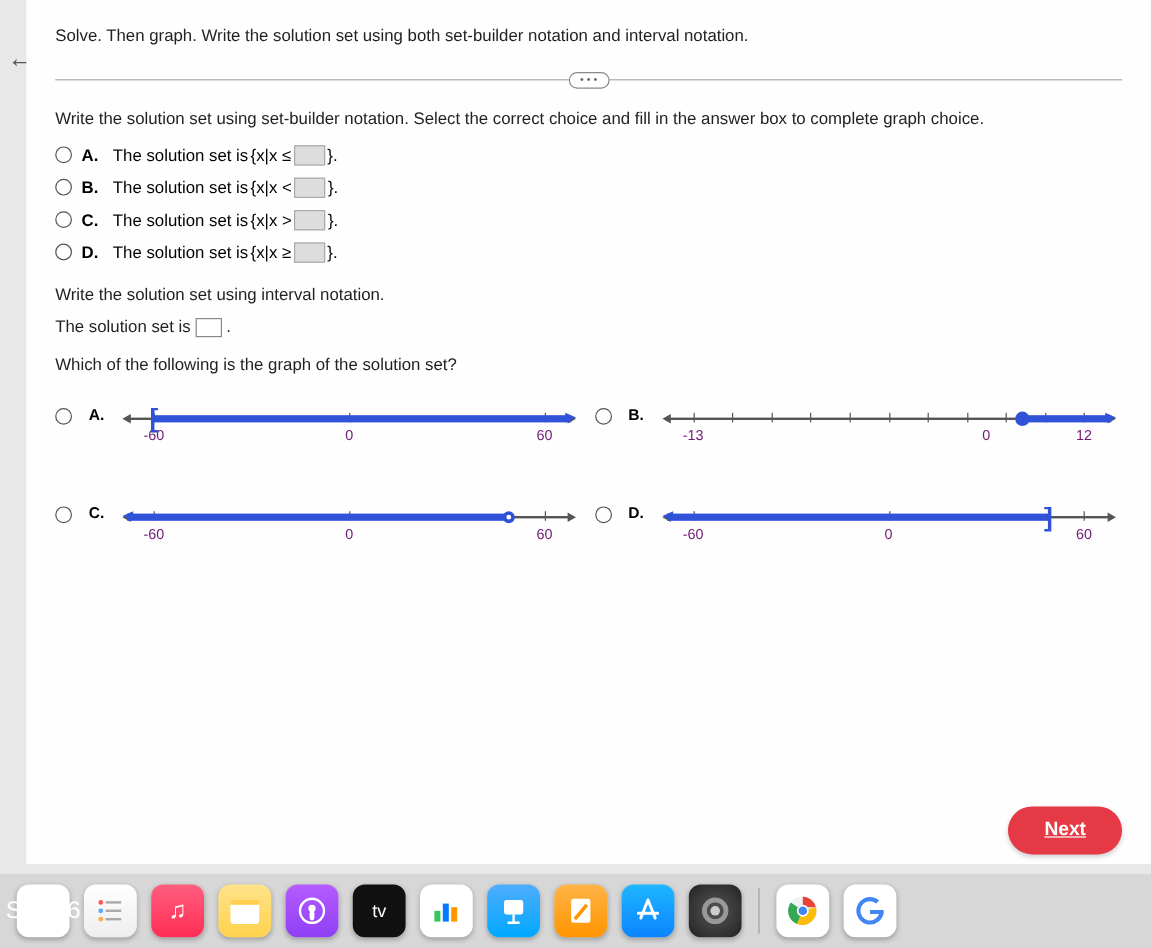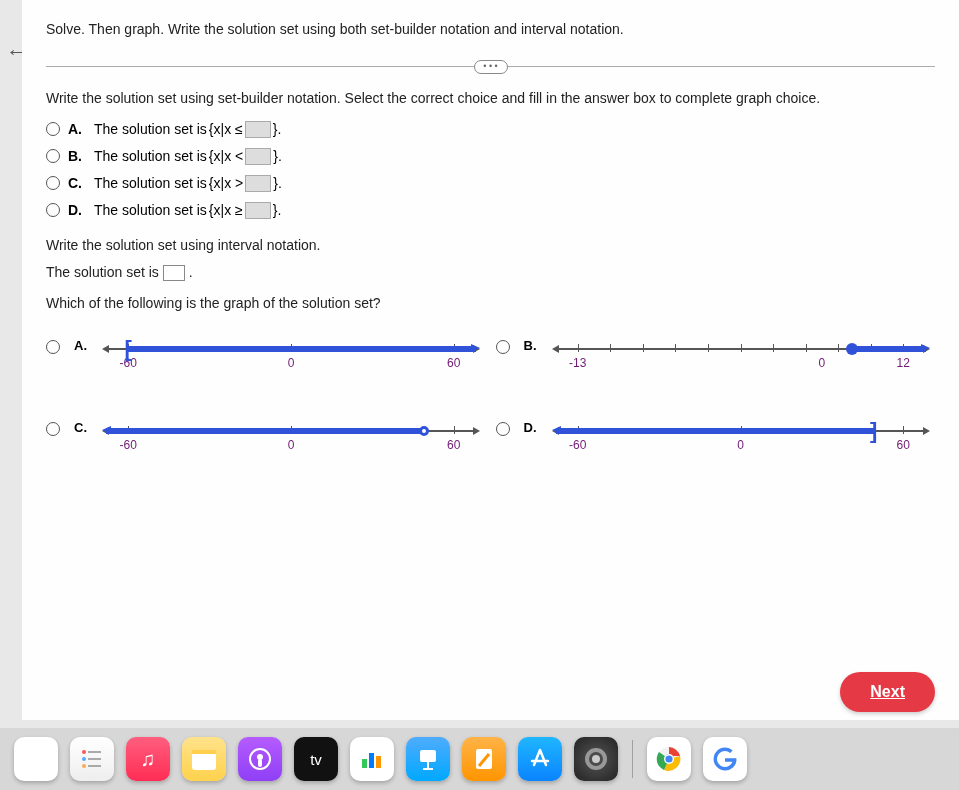--- a/index.html
+++ b/index.html
@@ -183,21 +183,21 @@
   }
   .dock-icon {
     width: 44px; height: 44px;
     border-radius: 10px;
     display: flex; align-items: center; justify-content: center;
     font-size: 20px;
     color: #fff;
     cursor: pointer;
     box-shadow: 0 2px 4px rgba(0,0,0,0.25);
   }
-  .calendar-wrap { background:#fff; border-radius:10px; width:44px; height:44px; display:flex; flex-direction:column; align-items:center; }
+  .calendar-wrap { background:#fff; border-radius:10px; width:44px; height:44px; display:flex; flex-direction:row; align-items:center; }
   .dock-sep {
     width: 1px; height: 38px;
     background: rgba(0,0,0,0.25);
     margin: 0 2px;
   }
 </style>
 </head>
 <body>
 
 <div class="back-arrow">←</div>

